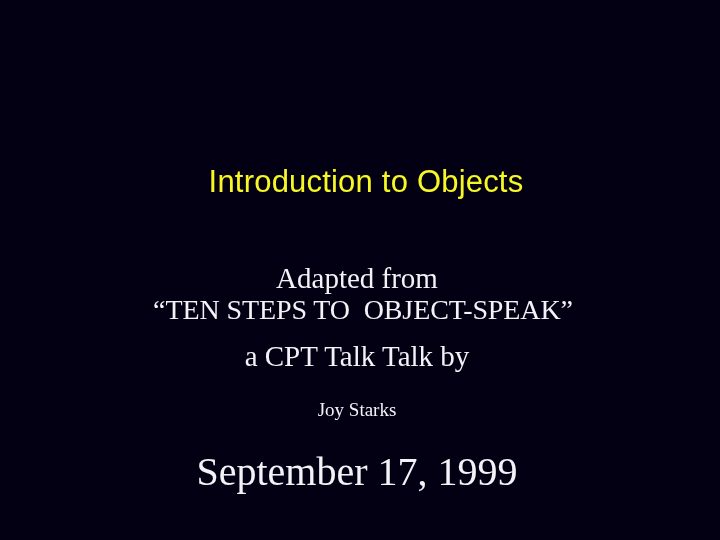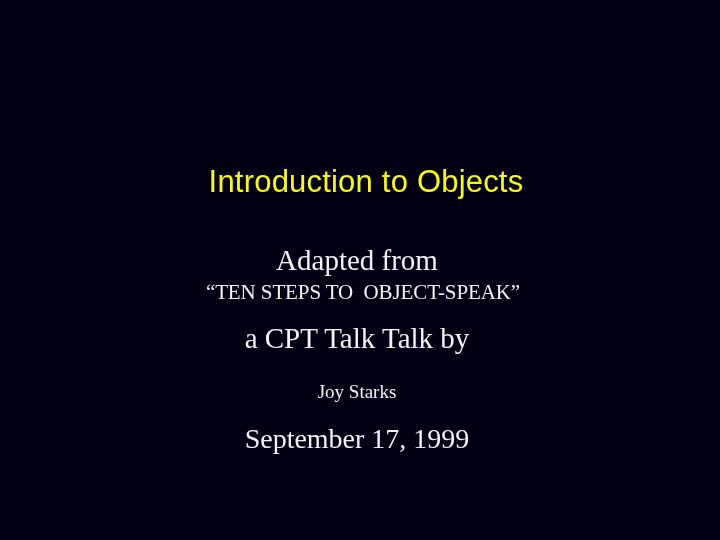--- a/index.html
+++ b/index.html
@@ -38,55 +38,55 @@
     line-height: 48px;
     color: #f7f723;
     letter-spacing: 0.2px;
     white-space: nowrap;
   }
 
   
   #body-block {
     position: absolute;
     left: 0;
-    top: 243px;
+    top: 261px;
     width: 714px;
     text-align: center;
   }
   .body-line {
     display: block;
     color: #f2f2f7;
     font-family: "Liberation Serif", serif;
     font-weight: 400;
     white-space: pre;
   }
   .line-adapted {
     font-size: 29px;
     line-height: 34px;
   }
   .line-quote {
-    font-size: 21px;
+    font-size: 28px;
     line-height: 30px;
     letter-spacing: -0.1px;
     padding-left: 12px;
   }
   .line-talk {
     font-size: 29px;
     line-height: 32px;
     margin-top: 15px;
   }
   .line-author {
     font-size: 19px;
     line-height: 32px;
     margin-top: 22px;
   }
   .line-date {
-    font-size: 28px;
+    font-size: 40px;
     line-height: 32px;
-    margin-top: 15px;
+    margin-top: 30px;
   }
 </style>
 </head>
 <body style="background: rgb(3, 0, 19);">
 
 <div id="slide" style="background: rgb(3, 0, 19);">
 
   <div id="title-block">
     <span id="slide-title" style="color: rgb(247, 247, 35);">Introduction to Objects</span>
   </div>

